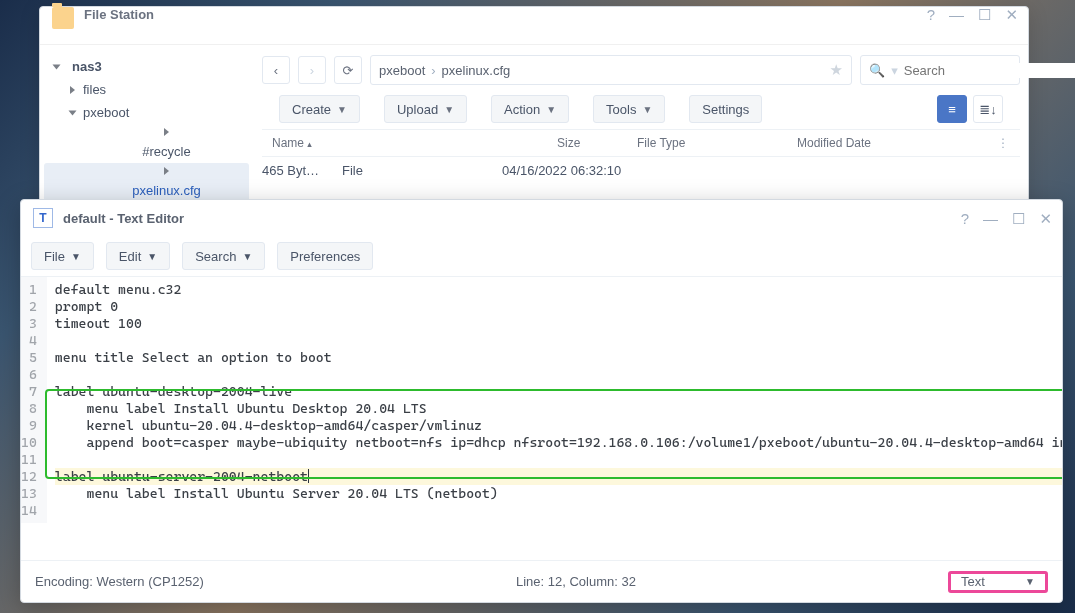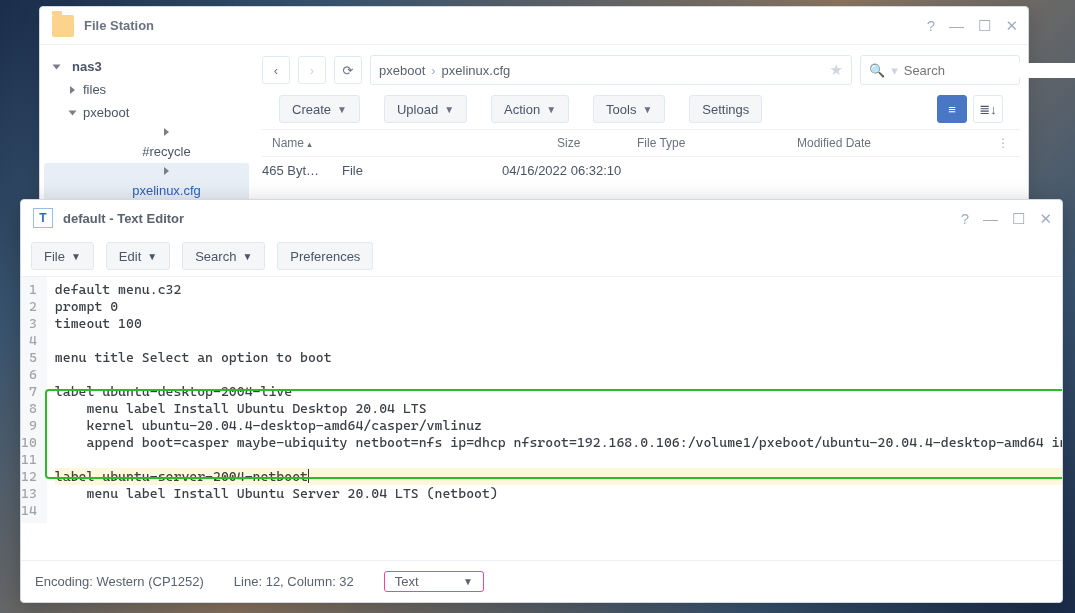--- a/index.html
+++ b/index.html
@@ -18,21 +18,21 @@
   .fs-window {
     position: absolute;
     left: 39px; top: 6px;
     width: 990px; height: 380px;
     background: #fff;
     border: 1px solid #d3d9e0;
     border-radius: 4px;
     box-shadow: 0 4px 20px rgba(0,0,0,.15);
   }
   .fs-titlebar {
-    display: flex; align-items: center;
+    display: flex; 
     height: 38px; padding: 0 10px 0 12px;
     border-bottom: 1px solid #f0f0f0;
   }
   .folder-ico { width: 22px; height: 22px; background:#fbd38d; border-radius:2px; margin-right:10px; position:relative; }
   .folder-ico::before { content:""; position:absolute; top:-4px; left:0; width:10px; height:4px; background:#fbd38d; border-radius:1px 1px 0 0;}
   .fs-title { font-weight:600; color:#6b7280; flex:1; }
   .winctl { display:flex; gap:14px; color:#a0aec0; }
   .winctl span { cursor:pointer; font-size:15px; line-height:1; }
 
   .fs-body { display:flex; }
@@ -86,22 +86,22 @@
 
   .editor-wrap { position:relative; border-top:1px solid #edf1f5; height:293px; overflow:hidden;}
   .editor { display:flex; font-family: ui-monospace, "Cascadia Mono", Consolas, Menlo, monospace; font-size:13.5px; line-height:17px; color:#3a3f46; white-space:pre;}
   .gutter { width:56px; background:#f7f8fa; text-align:right; color:#a0a4aa; padding:4px 10px 4px 0;}
   .code { padding:4px 8px; flex:1; position:relative;}
   .code .line { height:17px; white-space:pre; overflow:hidden;}
   .line.hl { background:#fdf8dc;}
   .char-hl { background:#fdf8dc; }
   .highlight-box { position:absolute; left:24px; top:112px; width:1032px; height:90px; border:2.5px solid #2dbb2d; border-radius:4px; pointer-events:none;}
 
-  .statusbar { position:absolute; left:0; right:0; bottom:0; height:42px; border-top:1px solid #edf1f5; display:flex; align-items:center; justify-content:flex-start; gap:30px; padding:0 14px; color:#5a6270;}
-  .mode { width:100px; height:21px; border:1px solid #ec4899; border-radius:3px; display:flex; align-items:center; padding:8px 10px;}
+  .statusbar { position:absolute; left:0; right:0; bottom:0; height:42px; border-top:1px solid #edf1f5; display:flex; align-items:center; justify-content:space-between; gap:30px; padding:0 14px; color:#5a6270;}
+  .mode { width:100px; height:21px; border:3px solid #ec4899; border-radius:3px; display:flex; align-items:center; padding:8px 10px;}
   .mode .car { margin-left:auto; font-size:10px;}
   .caret-bar{display:inline-block;width:1px;height:14px;background:#2b3440;vertical-align:-2px;}
 </style>
 </head>
 <body>
 
 <div class="fs-window">
   <div class="fs-titlebar">
     <div class="folder-ico"></div>
     <div class="fs-title">File Station</div>

